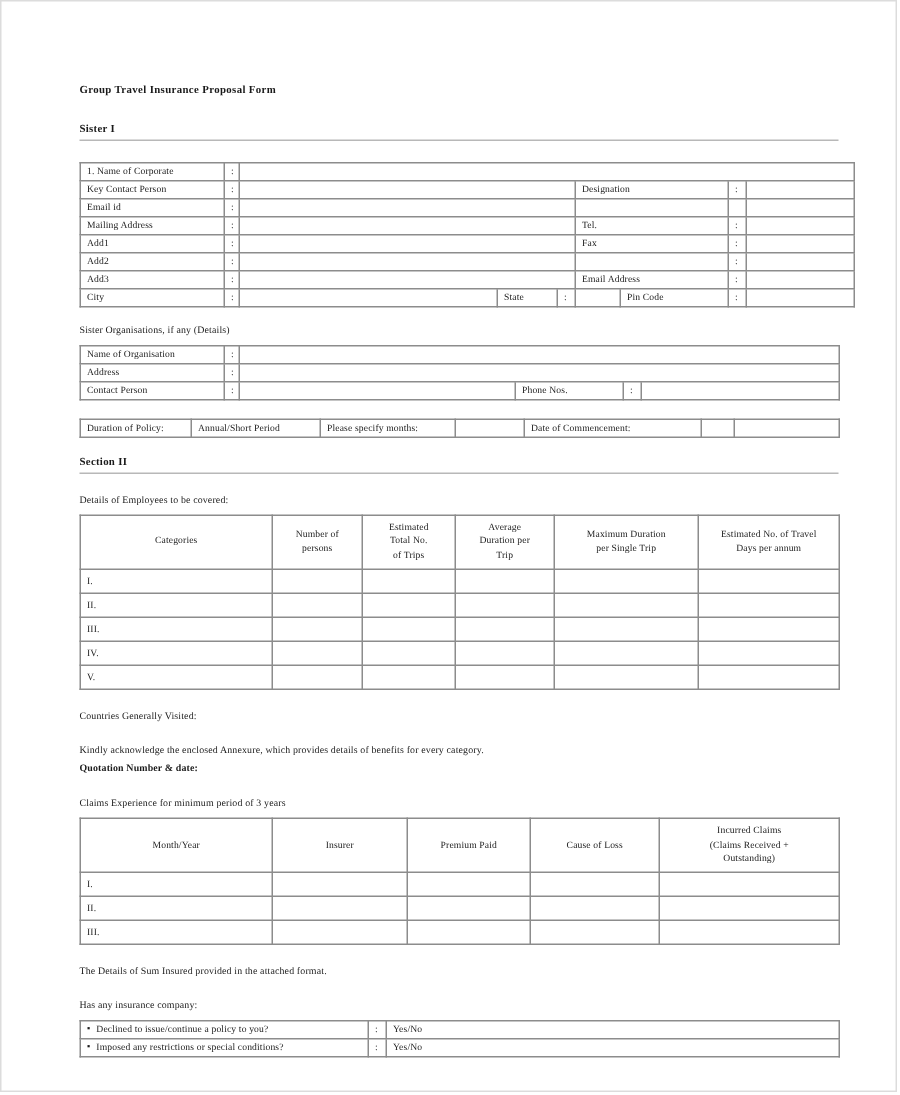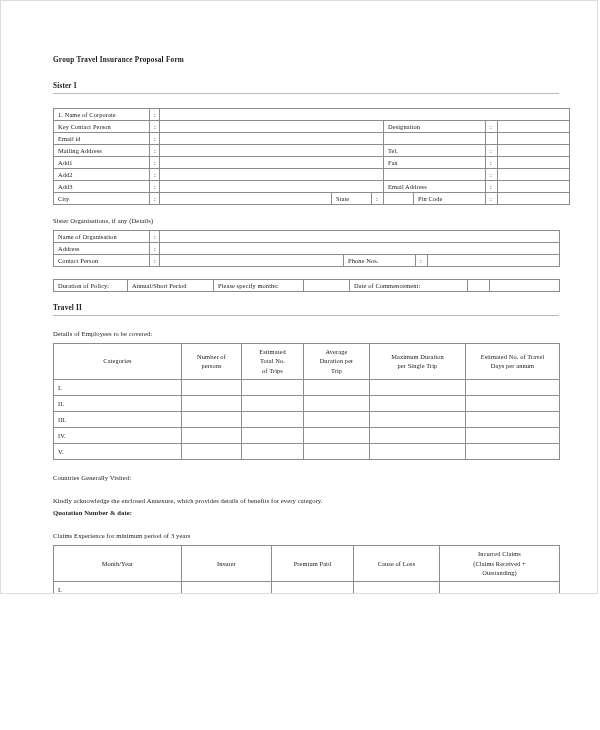--- a/index.html
+++ b/index.html
@@ -9,21 +9,21 @@
   }
   body {
     width: 600px;
     height: 730px;
     font-family: "Liberation Serif", serif;
     color: #1a1a1a;
   }
   .page {
     position: relative;
     width: 598px;
-    height: 594px;
+    height: 728px;
     background: #fff;
     border: 1px solid #dcdcdc;
     box-sizing: border-box;
     overflow: hidden;
   }
   .sheet {
     position: absolute;
     left: 52px;
     top: 0;
     width: 506px;
@@ -260,21 +260,21 @@
           <td class="blank"></td>
           <td>Date of Commencement:</td>
           <td class="blank"></td>
           <td class="blank"></td>
         </tr>
       </tbody>
     </table>
 
     <div class="sp-12"></div>
 
-    <div class="section-head">Travel II</div>
+    <div class="section-head">Section II</div>
 
     <div class="sp-14"></div>
 
     <div class="para">Details of Employees to be covered:</div>
 
     <div class="sp-4"></div>
 
     <table class="data">
       <colgroup>
         <col style="width:128px">

